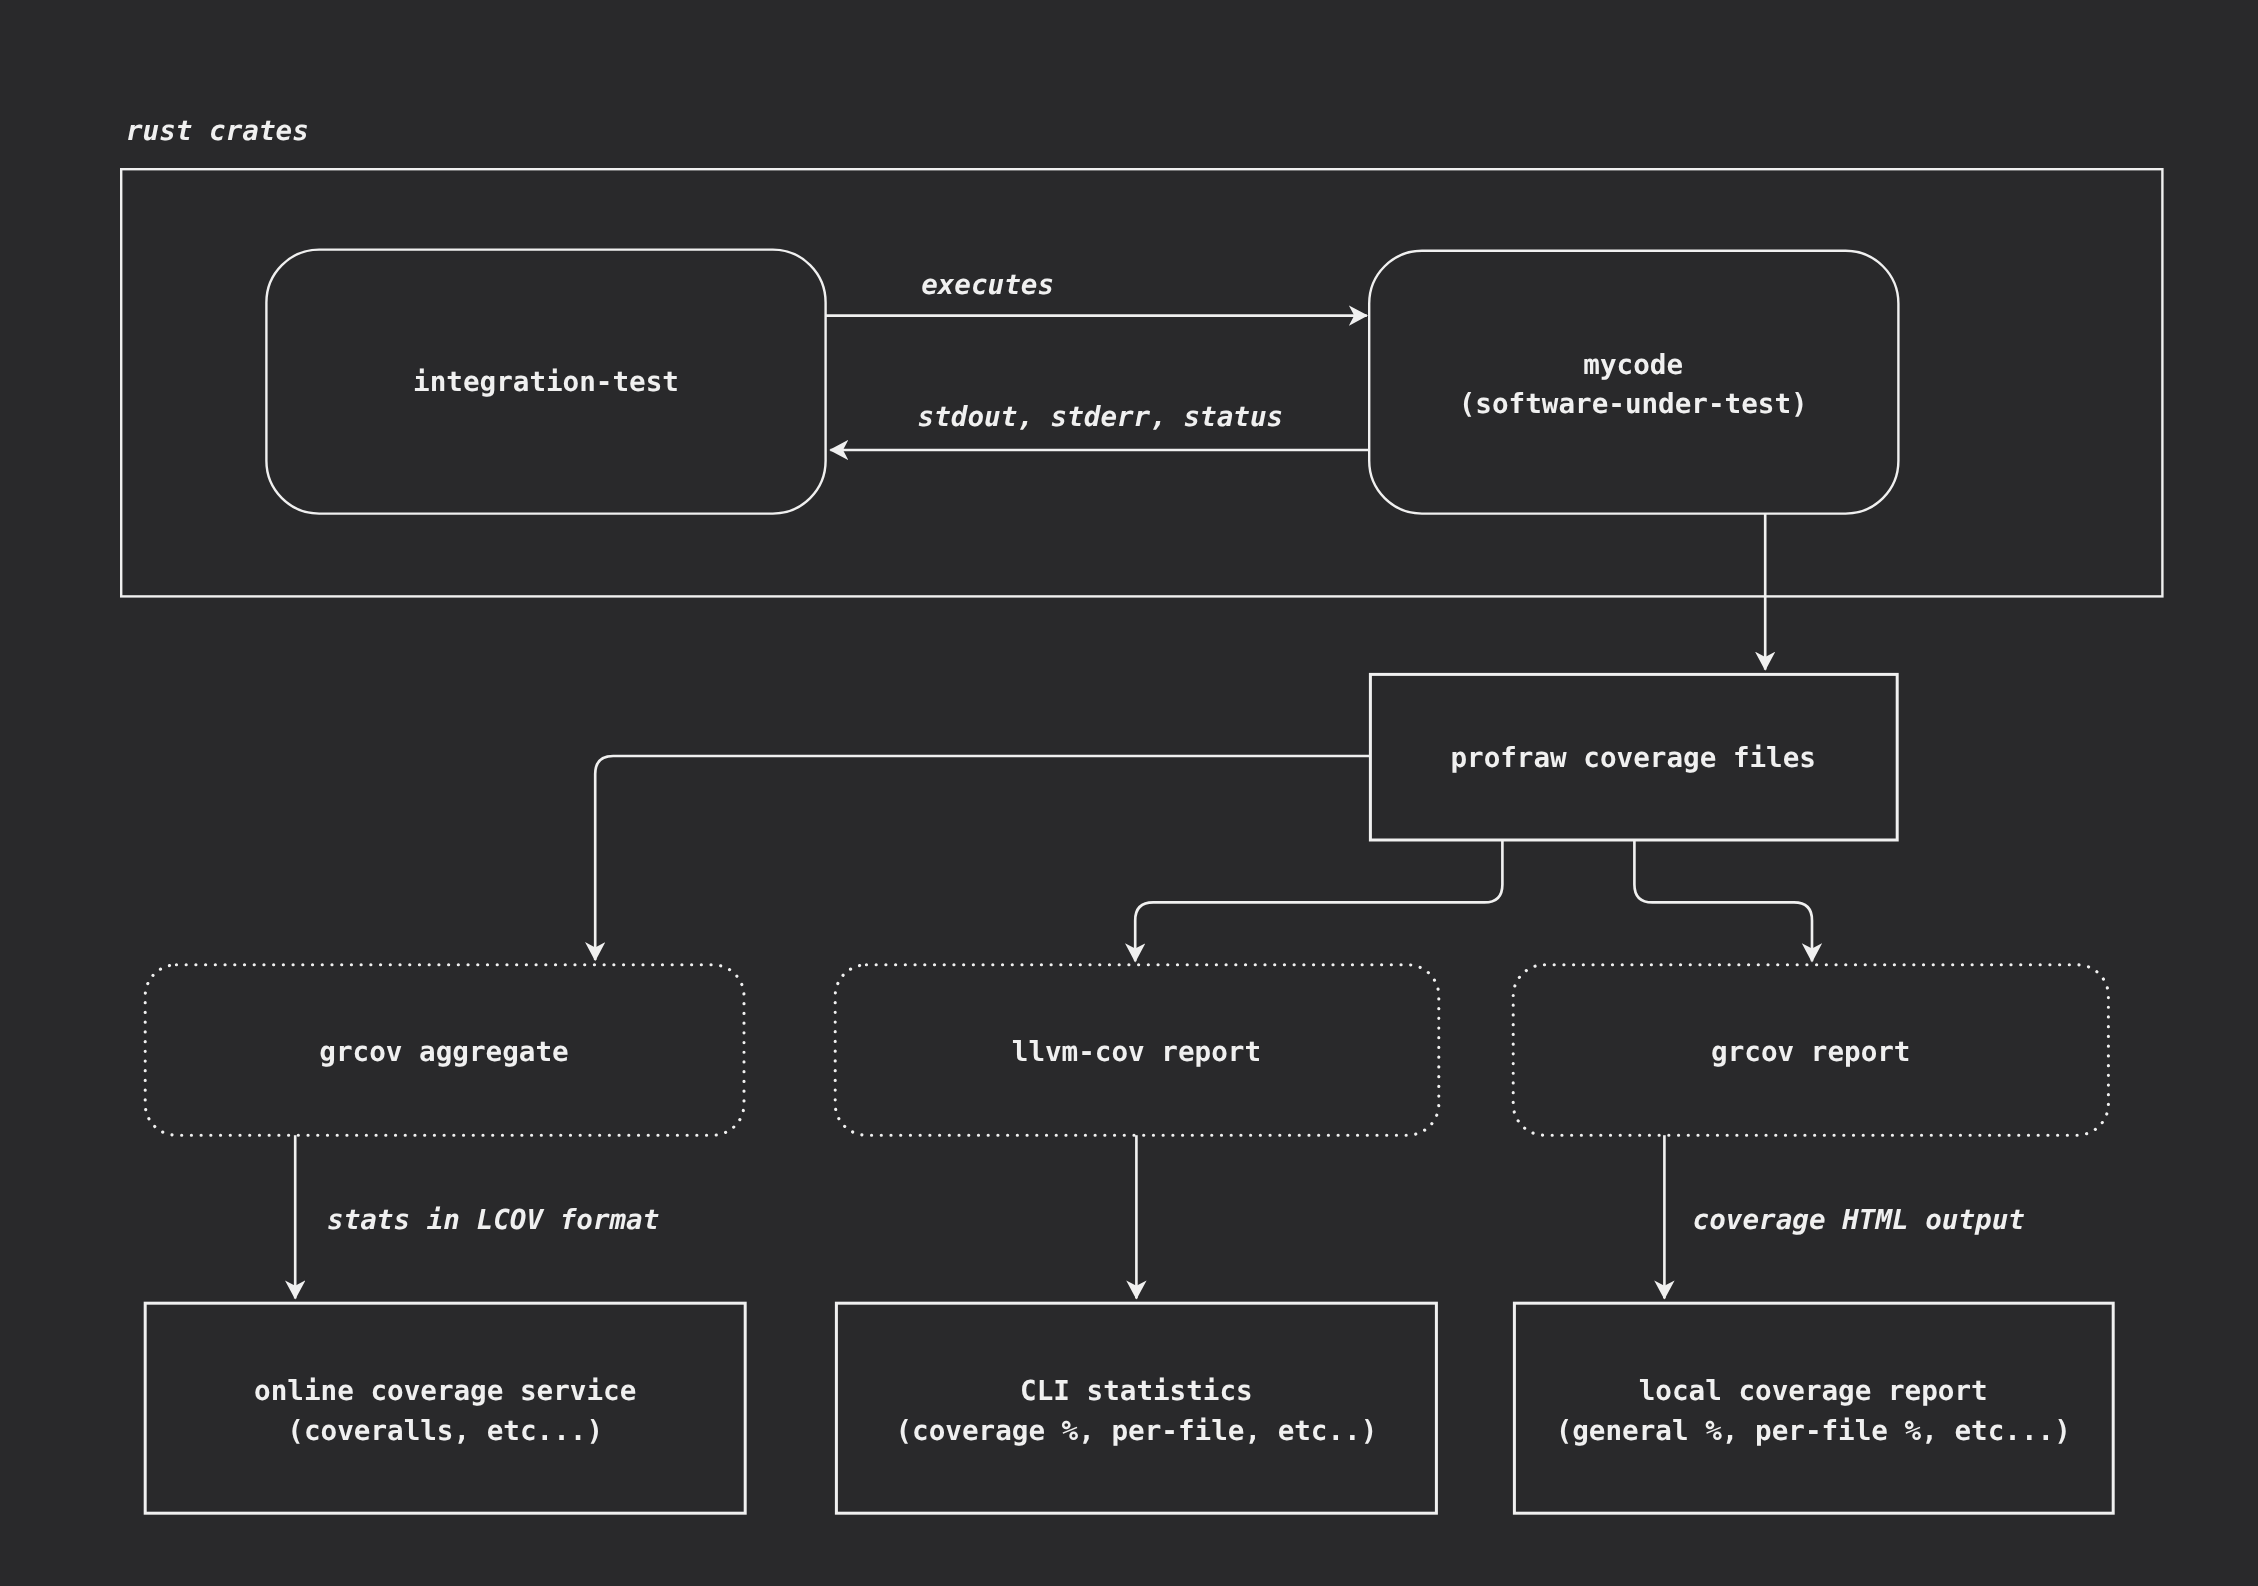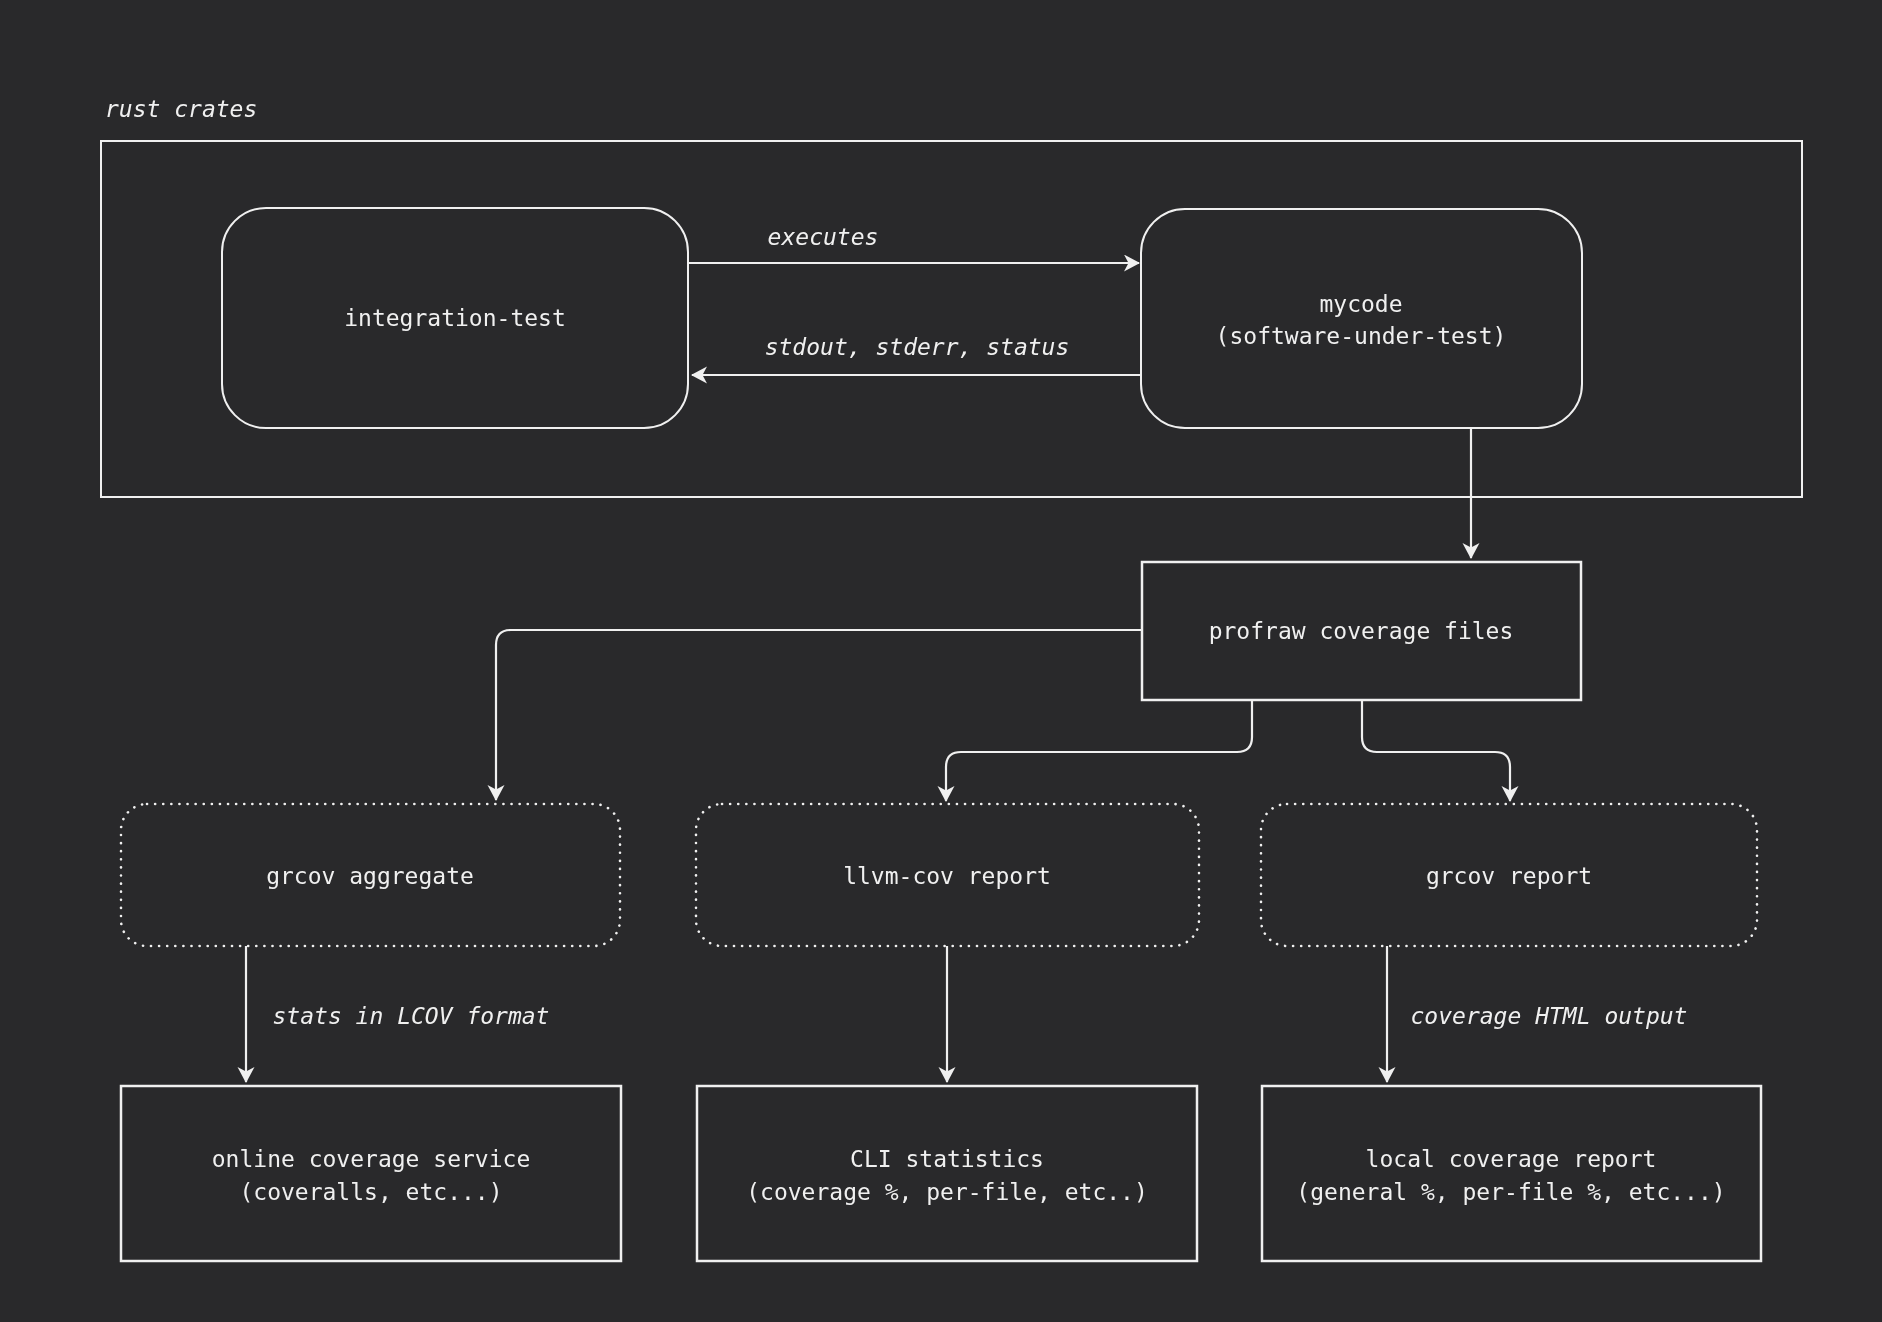--- a/index.html
+++ b/index.html
@@ -6,20 +6,21 @@
     margin: 0;
     padding: 0;
     width: 1882px;
     height: 1322px;
     overflow: hidden;
   }
   #stage {
     position: relative;
     width: 1882px;
     height: 1322px;
+    font-weight: bold;
   }
   svg {
     display: block;
   }
   svg text {
     font-family: "DejaVu Sans Mono", "Liberation Mono", monospace;
     font-size: 23px;
     fill: var(--stroke, #f0f0f0);
   }
   svg text.italic {

